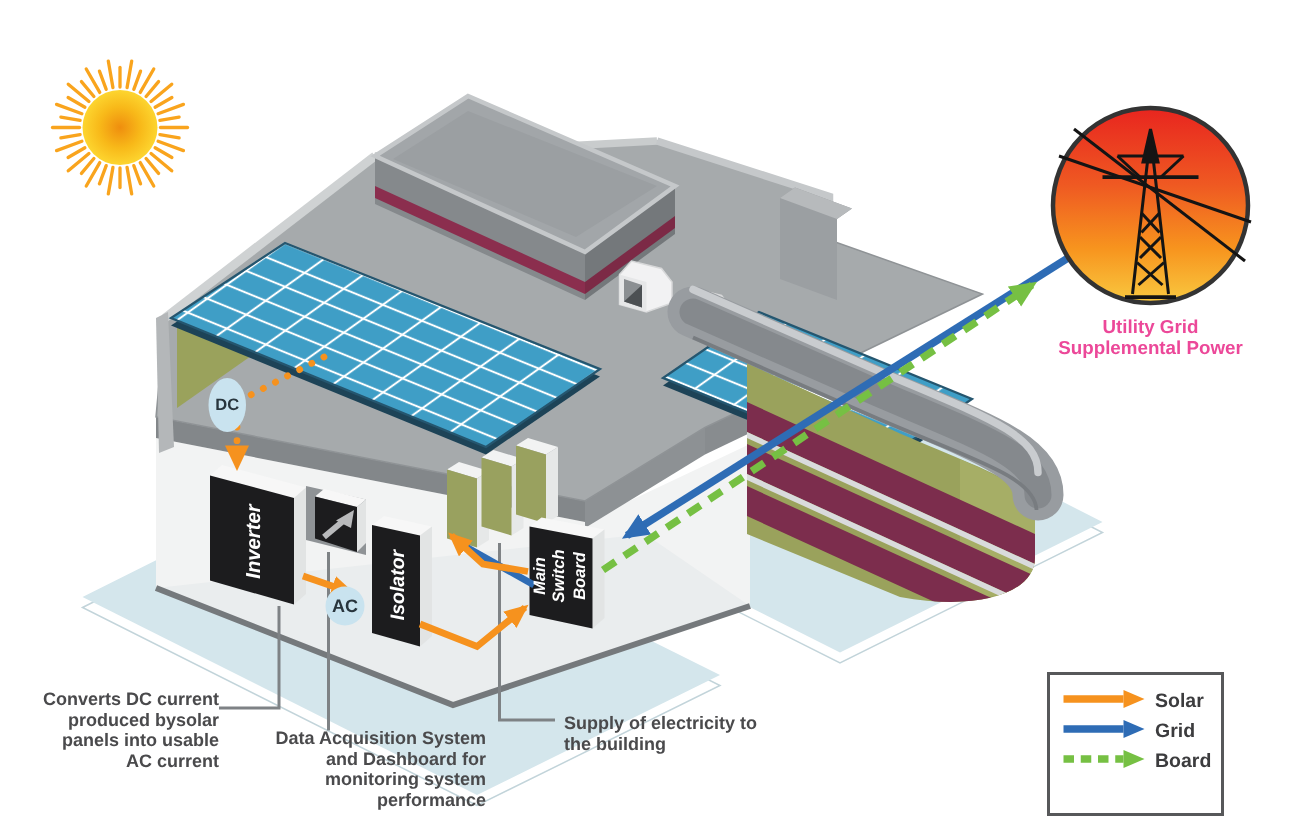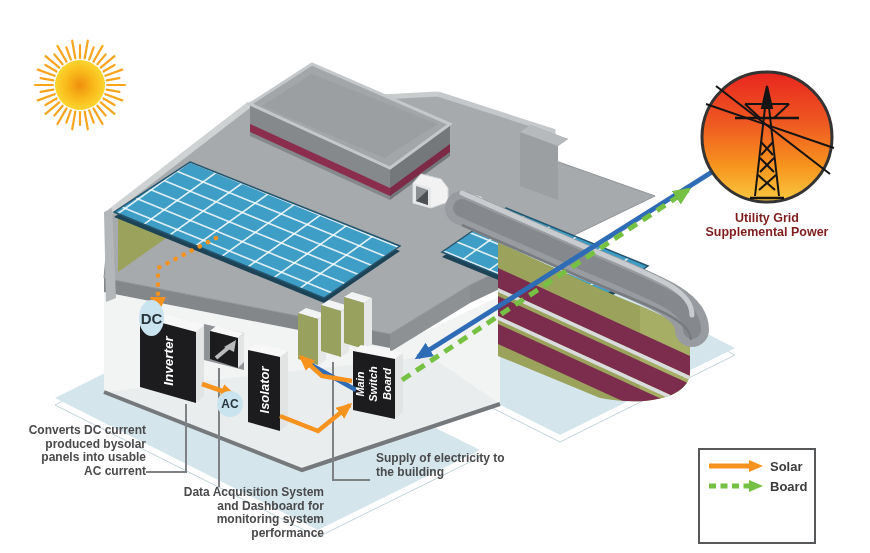--- a/index.html
+++ b/index.html
@@ -3,31 +3,31 @@
 <meta charset="utf-8">
 <style>
   html,body{margin:0;padding:0;background:#fff;}
   .stage{position:relative;width:870px;height:553px;background:#ffffff;overflow:hidden;
          font-family:"Liberation Sans",sans-serif;}
   svg{position:absolute;left:0;top:0;}
   .note{position:absolute;font-weight:bold;color:#4a4a4c;font-size:12px;line-height:13.5px;
         white-space:pre-line;}
   .note.center{text-align:right;}
   .note.right{text-align:right;}
-  .utility-caption{position:absolute;font-weight:bold;color:#7f1d1d;font-size:12.5px;line-height:14px;
+  .utility-caption{position:absolute;font-weight:bold;color:#ec4899;font-size:12.5px;line-height:14px;
         text-align:center;white-space:pre-line;}
   .boxlabel{position:absolute;display:flex;align-items:center;justify-content:center;
         color:#ffffff;font-style:italic;font-weight:bold;transform:rotate(-90deg);
         white-space:pre-line;text-align:center;}
   .lbl-inverter{left:108px;top:352px;width:120px;height:18px;font-size:13.5px;}
   .lbl-isolator{left:209px;top:382px;width:110px;height:16px;font-size:13px;}
   .lbl-msb{left:340px;top:362px;width:68px;height:44px;font-size:11px;line-height:13.5px;}
   .badge{position:absolute;border-radius:50%;background:#c9e3ef;color:#28353d;font-weight:bold;
         display:flex;align-items:center;justify-content:center;}
-  .badge-dc{left:139px;top:252px;width:25px;height:36px;font-size:15px;margin-top:48px;}
+  .badge-dc{left:139px;top:252px;width:25px;height:36px;font-size:11px;}
   .badge-ac{left:217px;top:391px;width:26px;height:26px;font-size:12px;}
   .legend{position:absolute;left:698px;top:448px;width:118px;height:96px;background:#fff;
         border:2px solid #57585a;box-sizing:border-box;padding:6px 0 0 8px;}
   .legend-row{display:flex;align-items:center;height:20px;}
   .legend-row svg{position:static;flex:0 0 auto;margin-right:6px;}
   .legend-label{font-weight:bold;font-size:13px;color:#3c3c3e;}
 </style>
 </head>
 <body>
 
@@ -269,43 +269,50 @@
 
 <div class="badge badge-dc">DC</div>
 <div class="badge badge-ac">AC</div>
 
 <div class="boxlabel lbl-inverter">Inverter</div>
 <div class="boxlabel lbl-isolator">Isolator</div>
 <div class="boxlabel lbl-msb">Main
 Switch
 Board</div>
 
-<div class="note right" style="left:6px;top:424px;width:140px;">Converts DC current
+<div class="note right" style="left:6px;top:460px;width:140px;">Converts DC current
 produced bysolar
 panels into usable
 AC current</div>
 <div class="note center" style="left:178px;top:486px;width:146px;">Data Acquisition System
 and Dashboard for
 monitoring system
 performance</div>
-<div class="note" style="left:376px;top:452px;width:160px;">Supply of electricity to
+<div class="note" style="left:376px;top:476px;width:160px;">Supply of electricity to
 the building</div>
 <div class="utility-caption" style="left:691px;top:211px;width:152px;">Utility Grid
 Supplemental Power</div>
 
 <div class="legend">
   <div class="legend-row">
     <svg width="56" height="12">
       <line x1="1" y1="6" x2="41" y2="6" stroke="#f6921e" stroke-width="5"></line>
       <polygon points="41,0 55,6 41,12" fill="#f6921e"></polygon>
     </svg>
     <span class="legend-label">Solar</span>
   </div>
   <div class="legend-row">
     <svg width="56" height="12">
+      <line x1="1" y1="6" x2="41" y2="6" stroke="#2e6cb5" stroke-width="5"></line>
+      <polygon points="41,0 55,6 41,12" fill="#2e6cb5"></polygon>
+    </svg>
+    <span class="legend-label">Grid</span>
+  </div>
+  <div class="legend-row">
+    <svg width="56" height="12">
       <line x1="1" y1="6" x2="41" y2="6" stroke="#76c043" stroke-width="5" stroke-dasharray="7 4.5"></line>
       <polygon points="41,0 55,6 41,12" fill="#76c043"></polygon>
     </svg>
     <span class="legend-label">Board</span>
   </div>
 </div>
 
 </div>
 
 </body></html>

